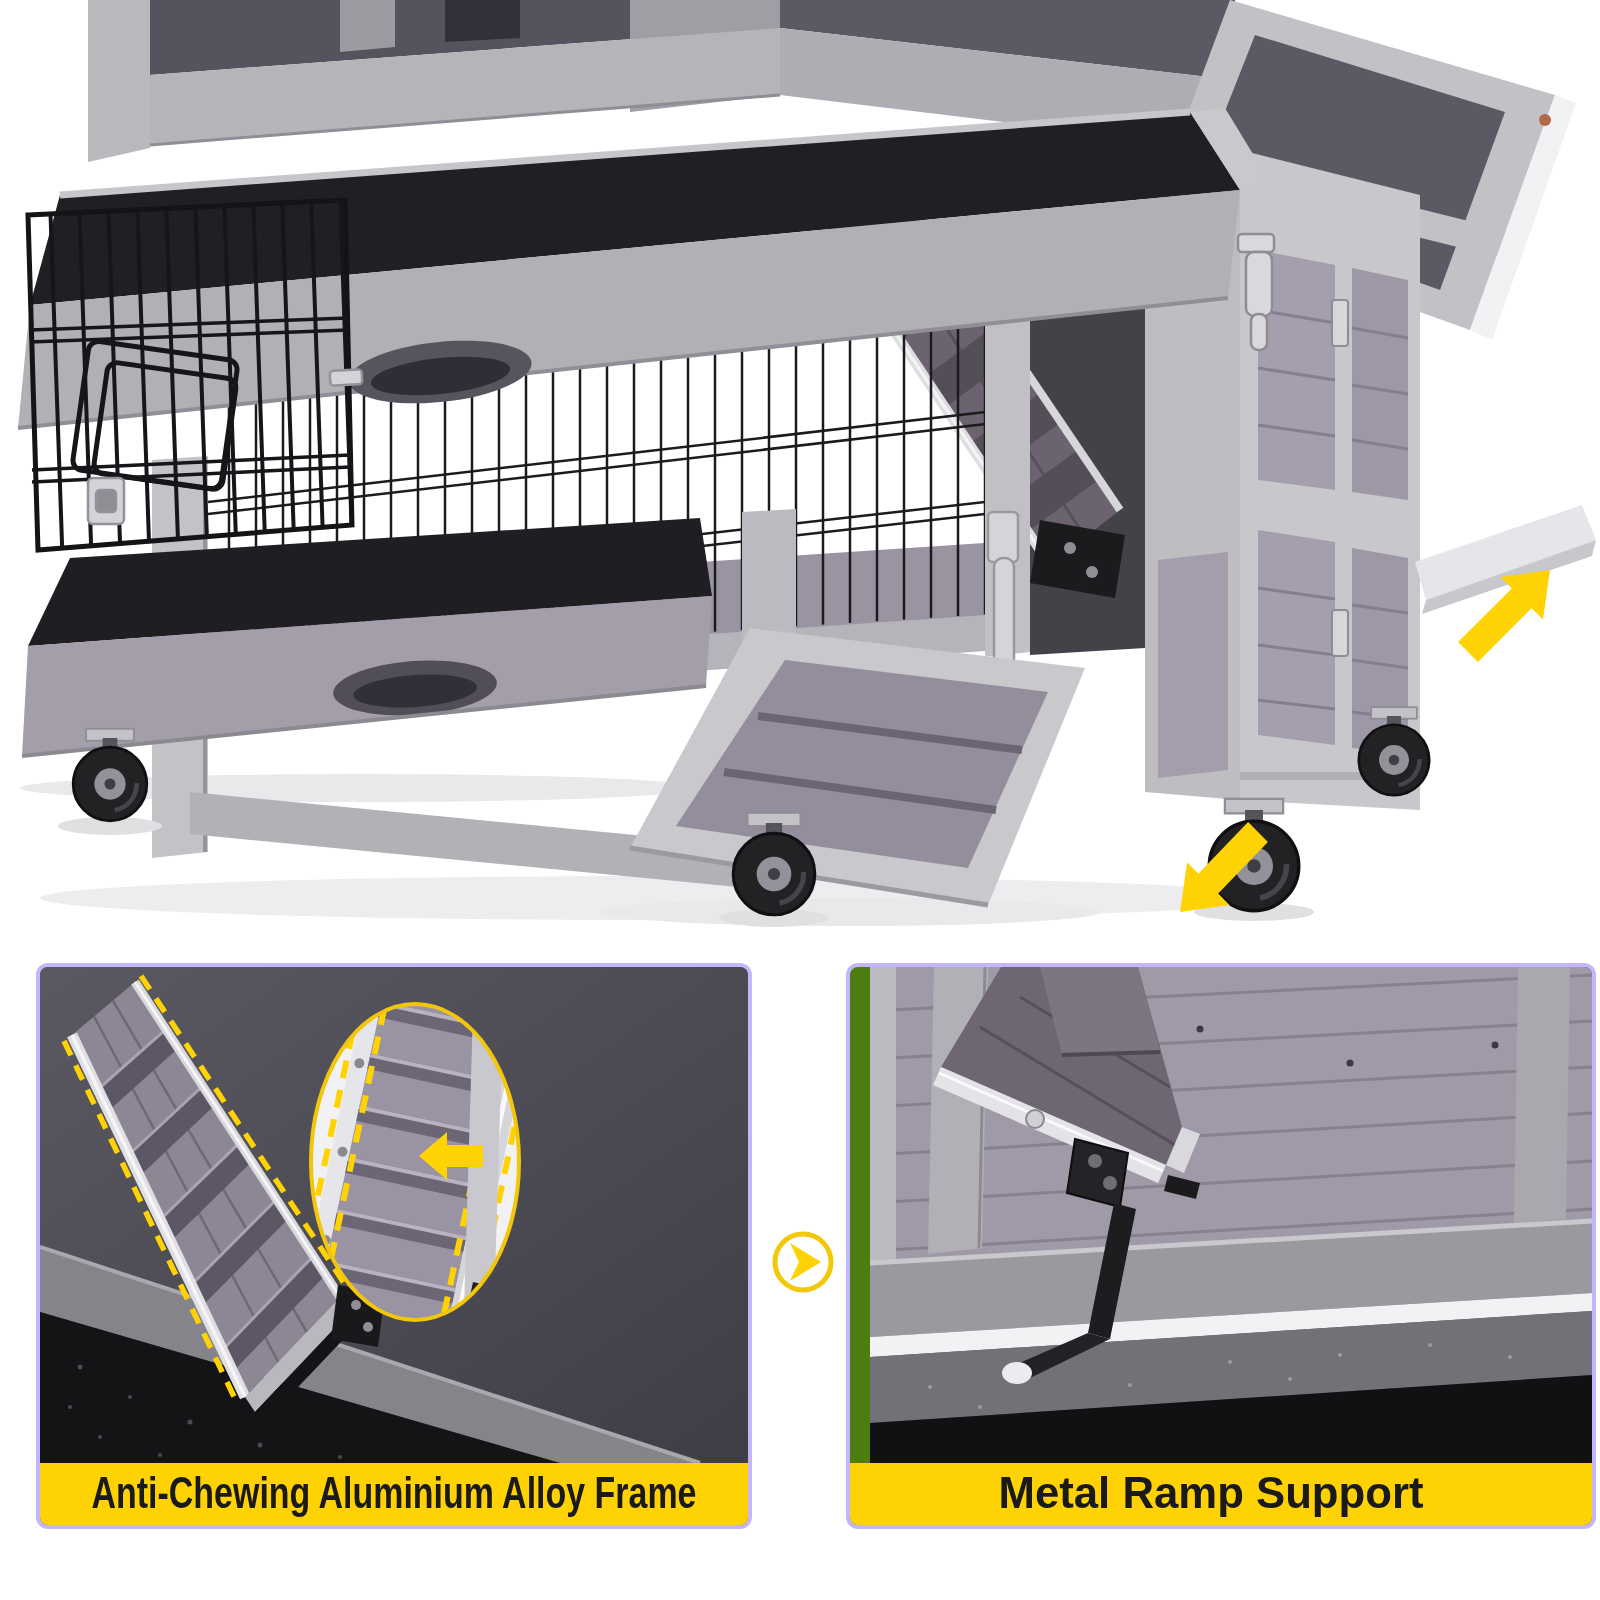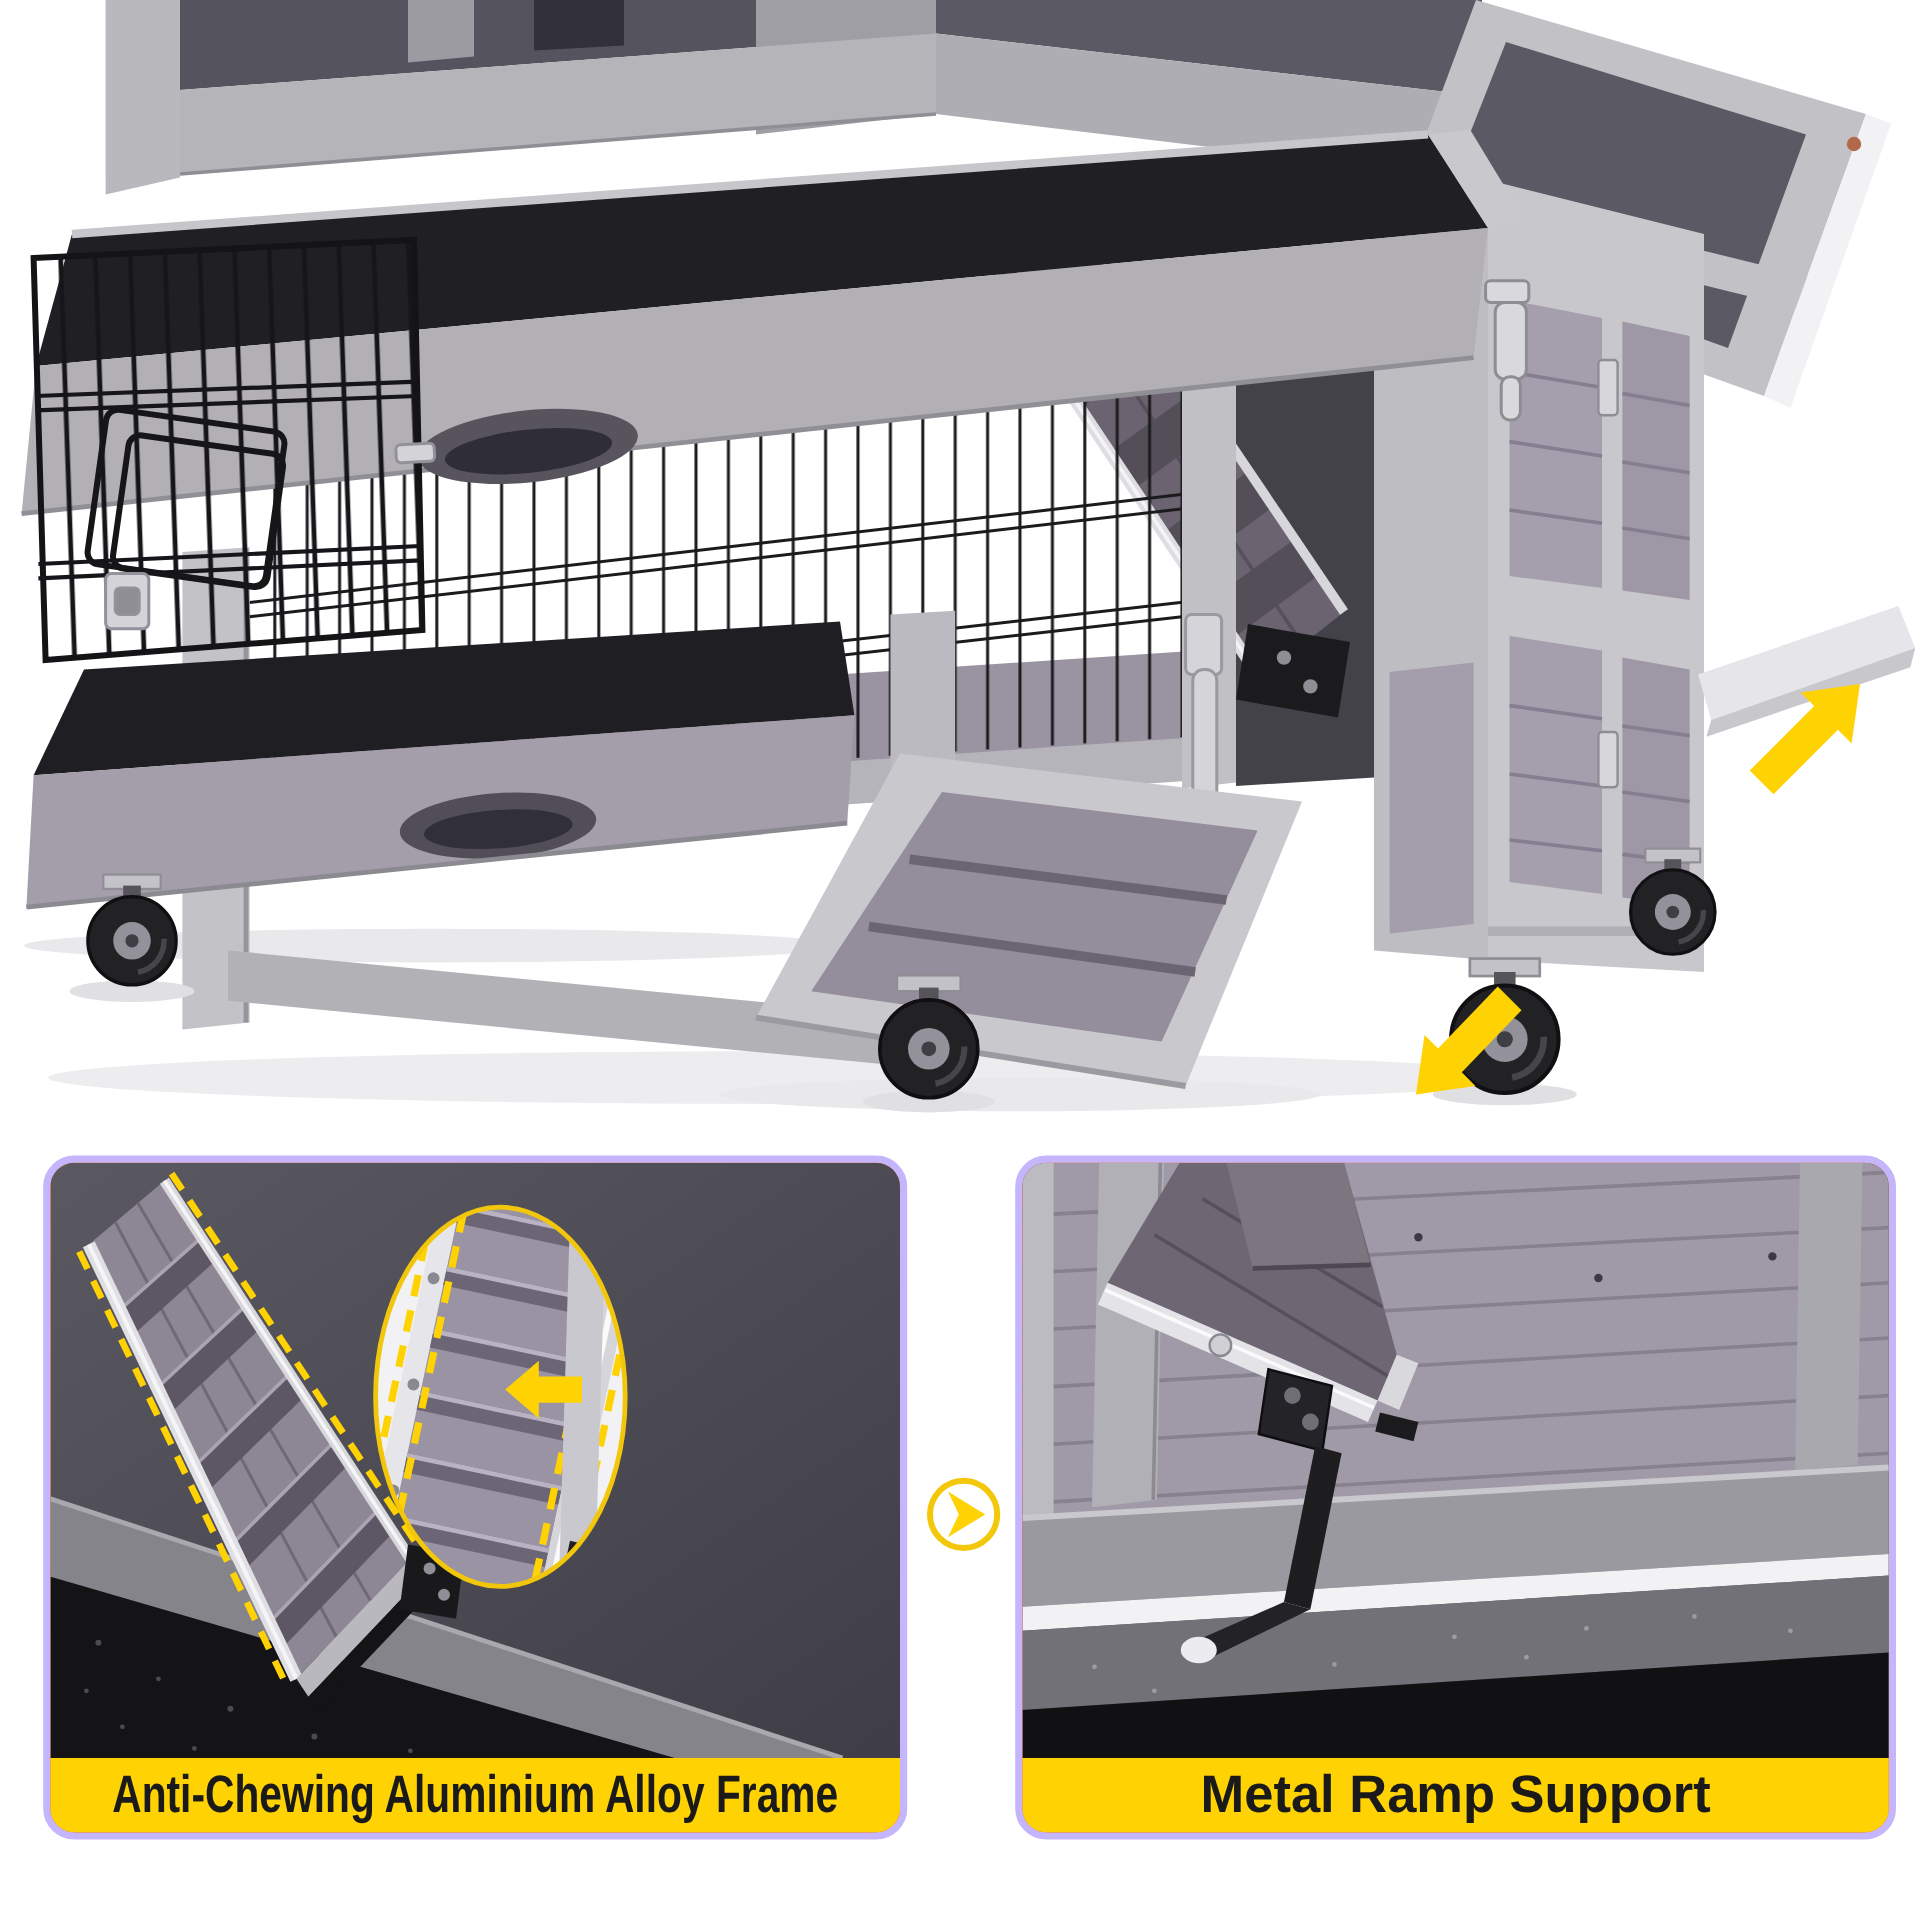--- a/index.html
+++ b/index.html
@@ -1,23 +1,23 @@
 <!DOCTYPE html>
 <html><head>
 <meta charset="utf-8">
 <style>
   html,body{margin:0;padding:0;background:#ffffff;}
   .stage{position:relative;width:1600px;height:1600px;background:#ffffff;overflow:hidden;
          font-family:"Liberation Sans",sans-serif;}
   .abs{position:absolute;}
   .callout{position:absolute;left:1347px;top:798px;width:228px;height:118px;
            background:#FFD203;border-radius:20px;}
-  .panel{position:absolute;border:6px solid #c4b5fd;border-radius:26px;overflow:hidden;background:#f97316;}
+  .panel{position:absolute;border:4px solid #c4b5fd;border-radius:12px;overflow:hidden;background:#4d7c0f;}
   .panel-left{left:36px;top:963px;width:708px;height:558px;}
-  .panel-right{left:846px;top:963px;width:722px;height:558px;}
+  .panel-right{left:846px;top:963px;width:722px;height:558px;padding-left:20px;}
   .caption{position:absolute;left:0;bottom:0;width:100%;height:62px;background:#FFD203;}
   .divider{position:absolute;left:769px;top:1228px;width:68px;height:68px;}
   svg text{font-family:"Liberation Sans",sans-serif;font-weight:700;fill:#1a1a1a;}
 </style>
 </head>
 <body>
 
 <div class="stage">
 
   <svg class="abs" style="left:0;top:0" width="1600" height="935" viewBox="0 0 1600 935">

